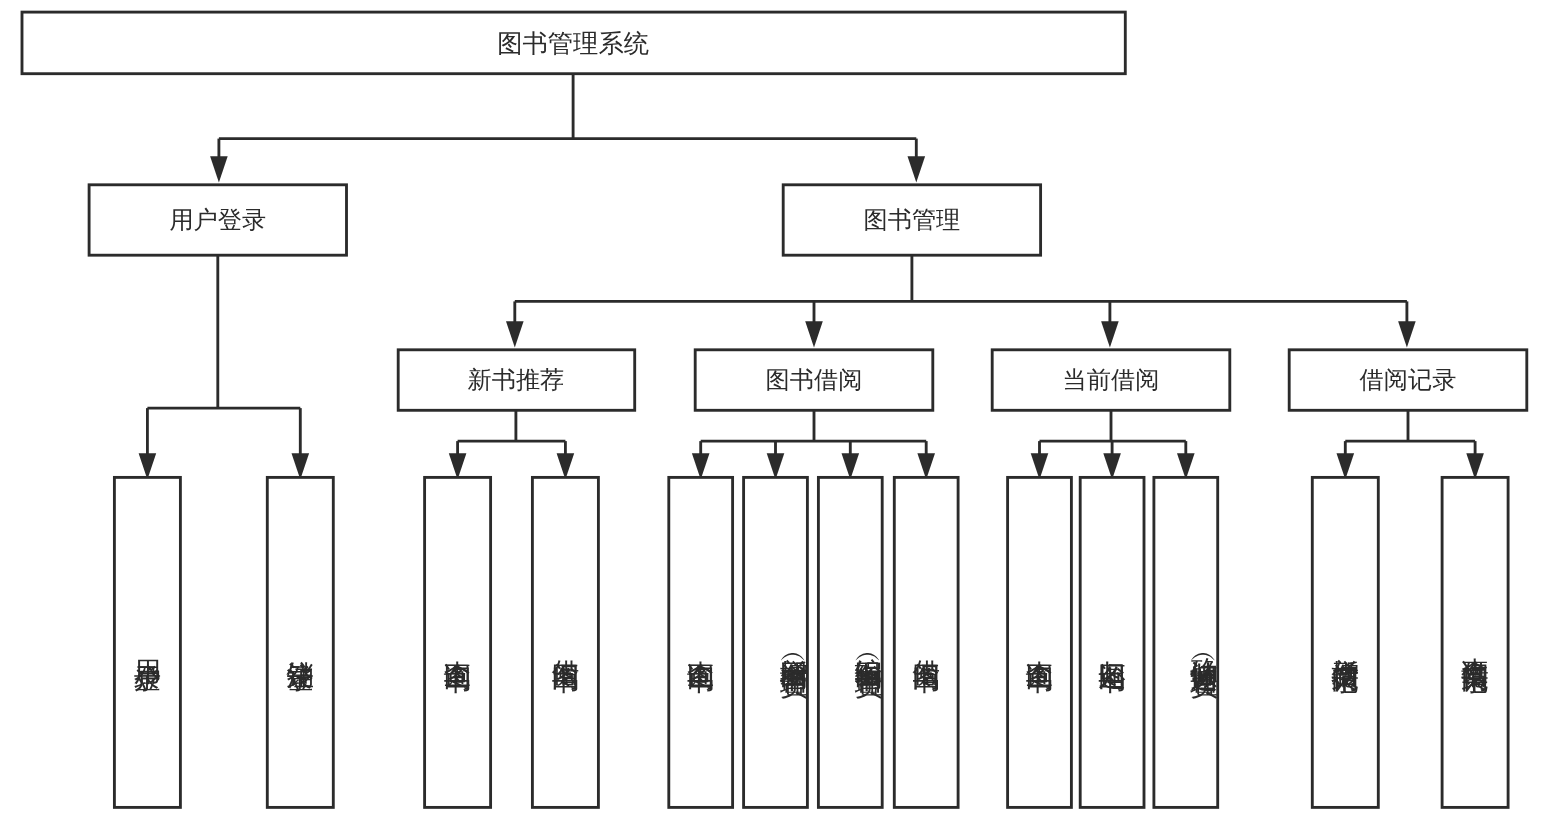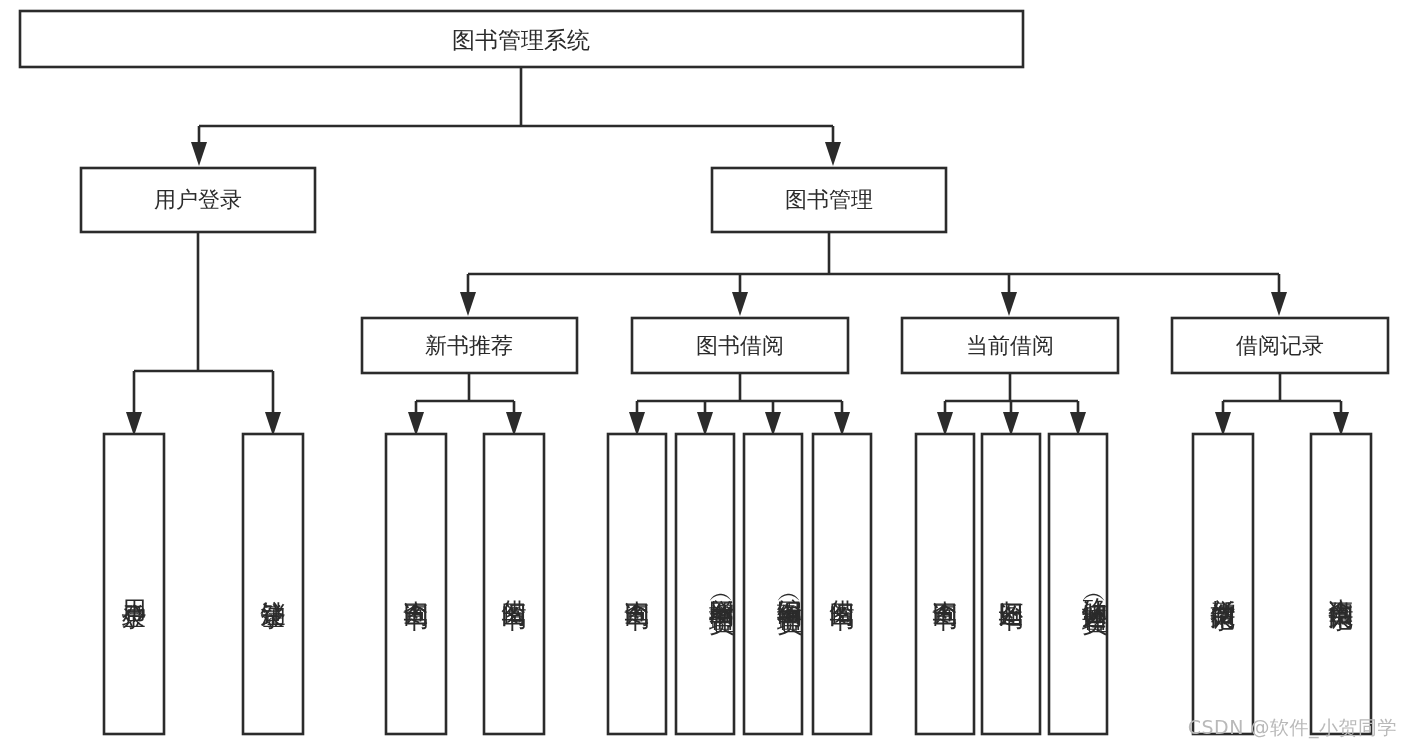--- a/index.html
+++ b/index.html
@@ -228,15 +228,14 @@
   <div class="vlabel" style="left:744px; top:434px; width:58px; height:300px; align-items:flex-start; padding-top:6px; box-sizing:border-box;">编辑图书（管理员）</div>
   <div class="vlabel" style="left:813px; top:434px; width:58px; height:300px;">借阅图书</div>
 
   <div class="vlabel" style="left:916px; top:434px; width:58px; height:300px;">查询图书</div>
   <div class="vlabel" style="left:982px; top:434px; width:58px; height:300px;">归还图书</div>
   <div class="vlabel" style="left:1049px; top:434px; width:58px; height:300px; align-items:flex-start; padding-top:6px; box-sizing:border-box;">确认归还（管理员）</div>
 
   <div class="vlabel" style="left:1193px; top:434px; width:60px; height:300px;">新增借阅记录</div>
   <div class="vlabel" style="left:1311px; top:434px; width:60px; height:300px;">查询借阅记录</div>
 
-  <div class="watermark">CSDN @软件_小贺同学</div>
 
 </div>
 
 </body></html>

